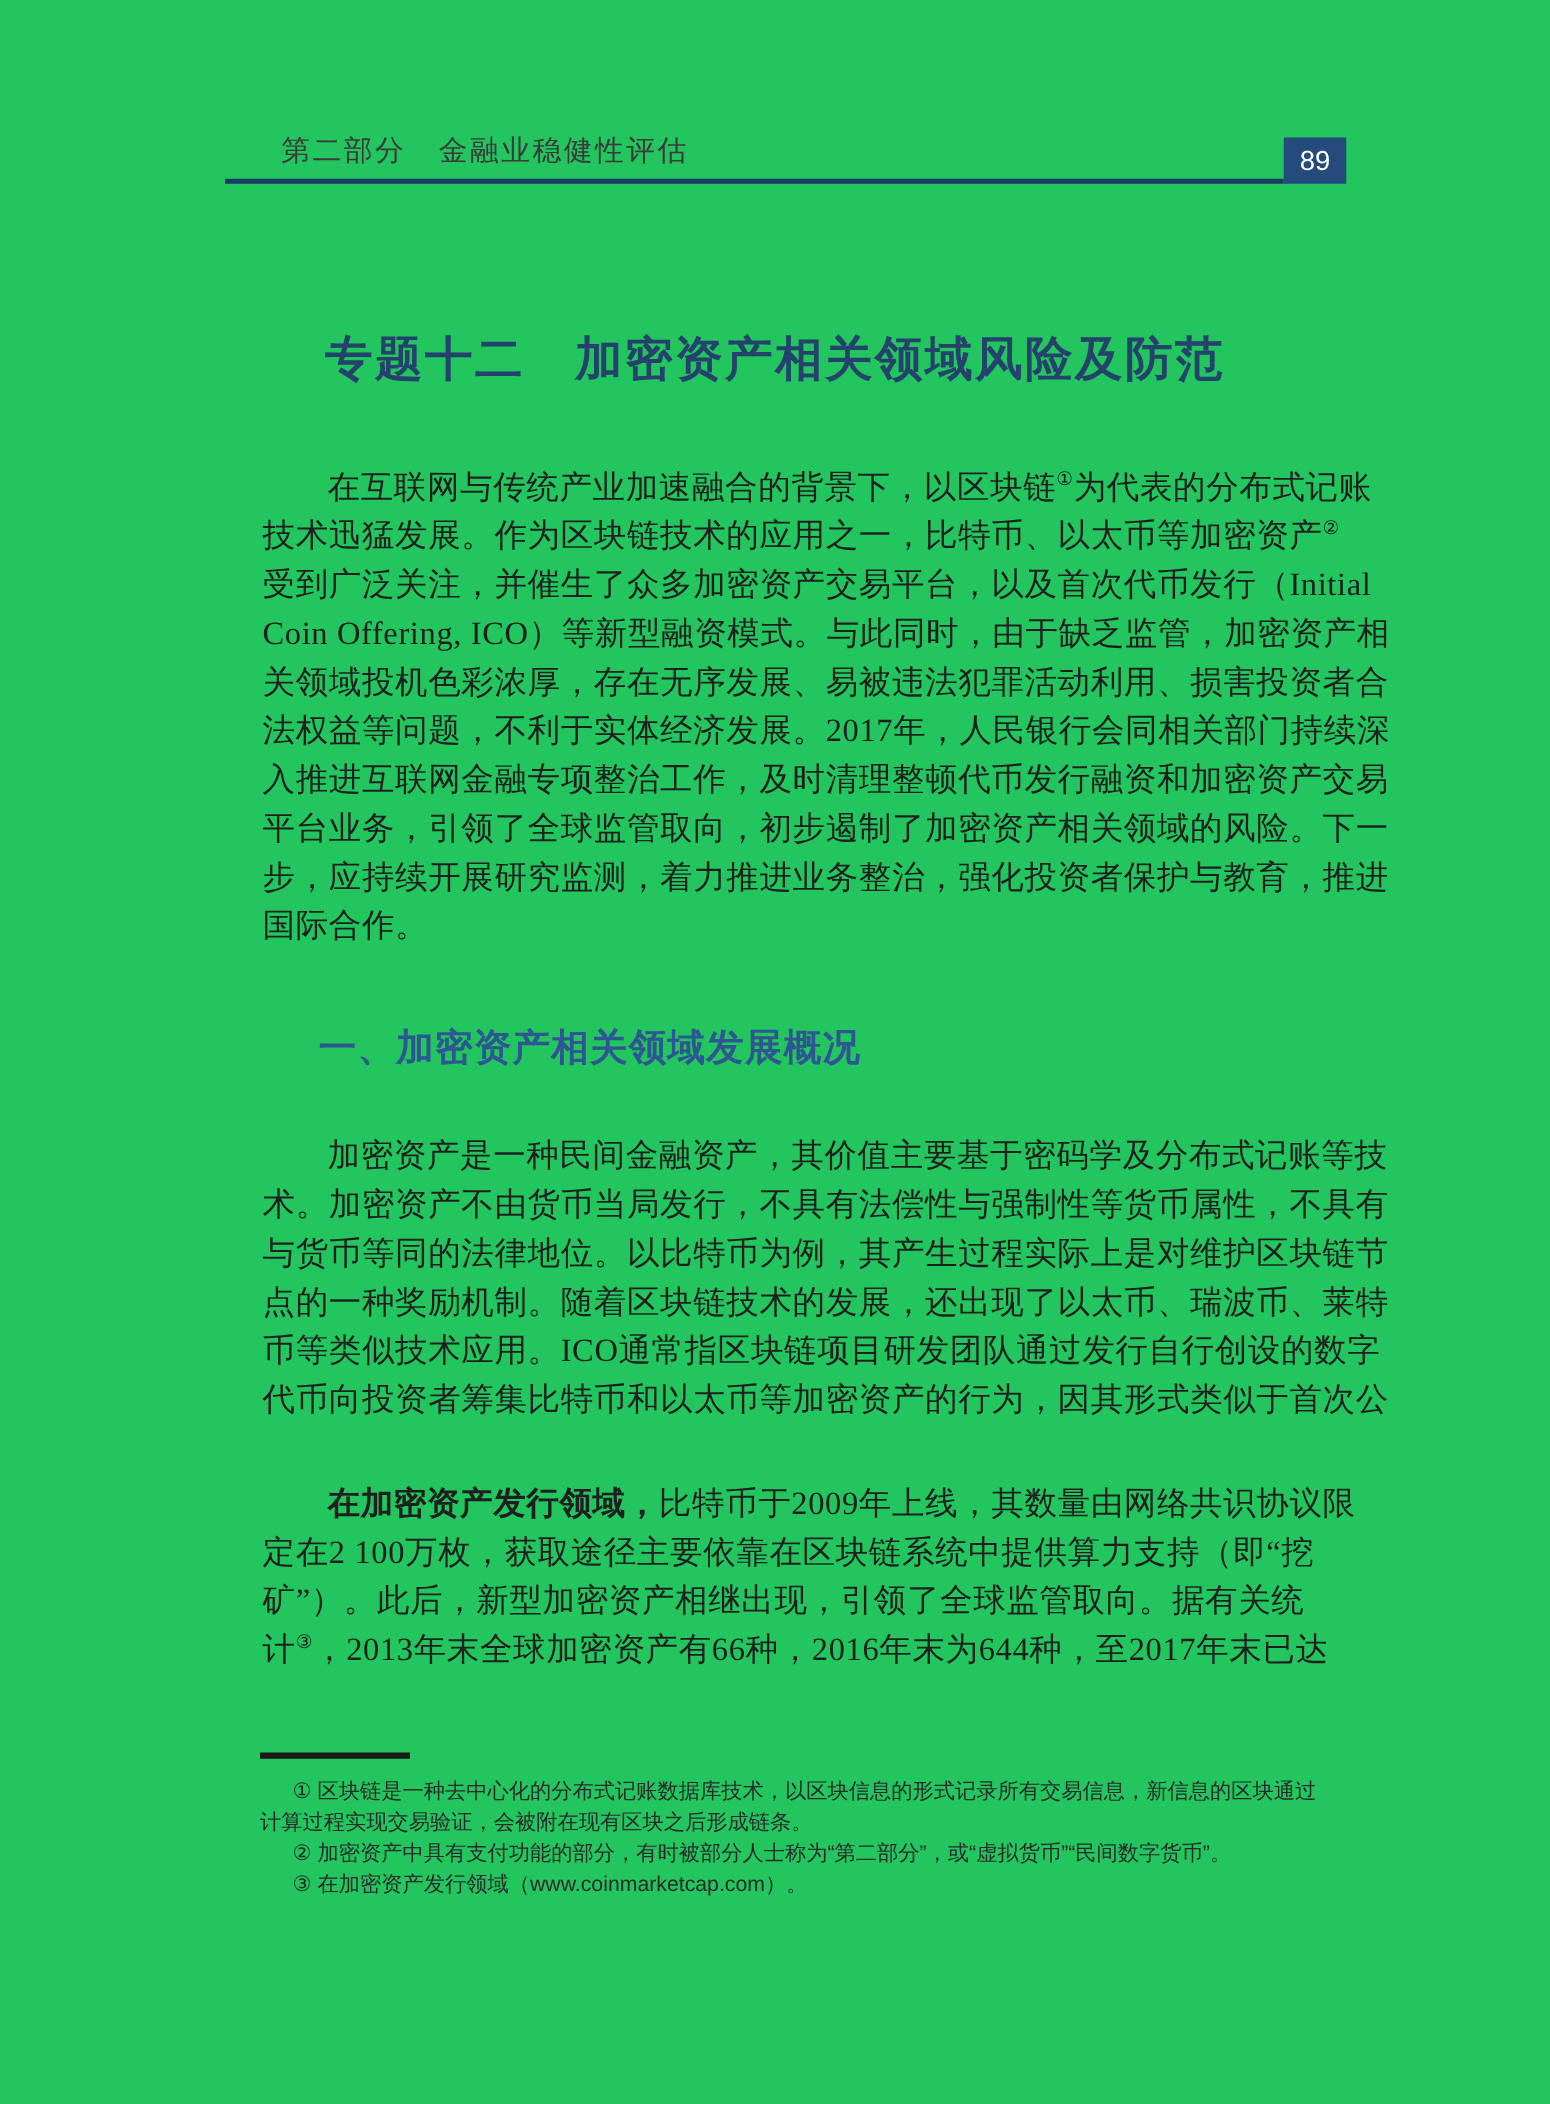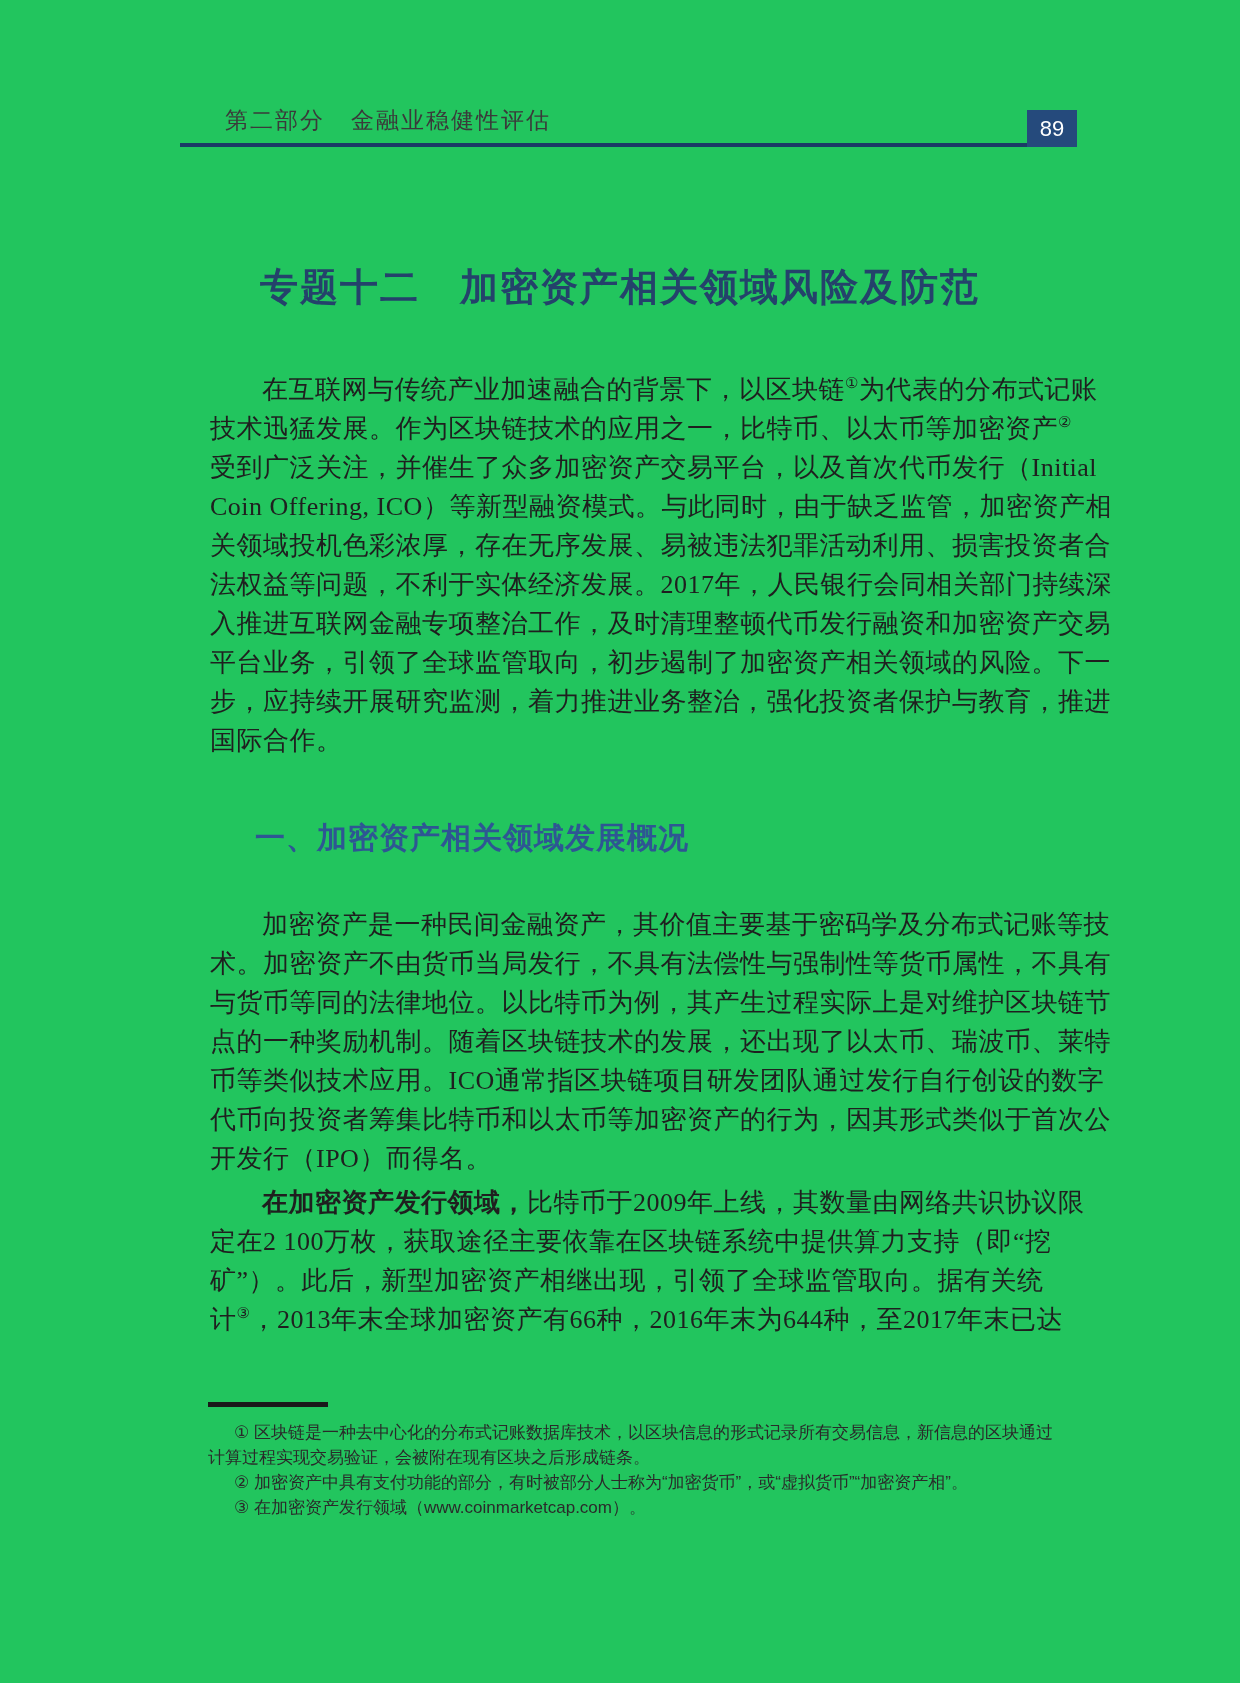--- a/index.html
+++ b/index.html
@@ -68,21 +68,21 @@
   }
   .para .line {
     font-size: 26px;
     line-height: 39px;
     height: 39px;
     white-space: nowrap;
     letter-spacing: 0.5px;
   }
   .para .indent { padding-left: 52px; }
   .p1 { top: 370px; }
-  .p2 { top: 905px; }
+  .p2 { top: 905px; text-align: center; }
   .p3 { top: 1183px; }
   .sup {
     font-size: 15px;
     vertical-align: super;
     line-height: 0;
   }
   .bold-lead {
     font-family: "Liberation Sans", "DejaVu Sans", sans-serif;
     font-weight: bold;
   }
@@ -151,31 +151,30 @@
 
   <h2 class="sec-heading">一、加密资产相关领域发展概况</h2>
 
   <div class="para p2">
     <div class="line indent">加密资产是一种民间金融资产，其价值主要基于密码学及分布式记账等技</div>
     <div class="line">术。加密资产不由货币当局发行，不具有法偿性与强制性等货币属性，不具有</div>
     <div class="line">与货币等同的法律地位。以比特币为例，其产生过程实际上是对维护区块链节</div>
     <div class="line">点的一种奖励机制。随着区块链技术的发展，还出现了以太币、瑞波币、莱特</div>
     <div class="line">币等类似技术应用。ICO通常指区块链项目研发团队通过发行自行创设的数字</div>
     <div class="line">代币向投资者筹集比特币和以太币等加密资产的行为，因其形式类似于首次公</div>
-    <div class="line">开发行（IPO）而得名。</div>
   </div>
 
   <div class="para p3">
     <div class="line indent"><span class="bold-lead">在加密资产发行领域，</span><span>比特币于2009年上线，其数量由网络共识协议限</span></div>
     <div class="line">定在2 100万枚，获取途径主要依靠在区块链系统中提供算力支持（即“挖</div>
     <div class="line">矿”）。此后，新型加密资产相继出现，引领了全球监管取向。据有关统</div>
     <div class="line"><span>计</span><span class="sup">③</span><span>，2013年末全球加密资产有66种，2016年末为644种，至2017年末已达</span></div>
   </div>
 
   <div class="footnote-rule"></div>
   <div class="footnotes">
     <div class="fn-line fn-indent">① 区块链是一种去中心化的分布式记账数据库技术，以区块信息的形式记录所有交易信息，新信息的区块通过</div>
     <div class="fn-line">计算过程实现交易验证，会被附在现有区块之后形成链条。</div>
-    <div class="fn-line fn-indent">② 加密资产中具有支付功能的部分，有时被部分人士称为“加密货币”，或“虚拟货币”“加密资产相”。</div>
+    <div class="fn-line fn-indent">② 加密资产中具有支付功能的部分，有时被部分人士称为“第二部分”，或“虚拟货币”“民间数字货币”。</div>
     <div class="fn-line fn-indent">③ 在加密资产发行领域（www.coinmarketcap.com）。</div>
   </div>
 
 </div>
 
 </body></html>

